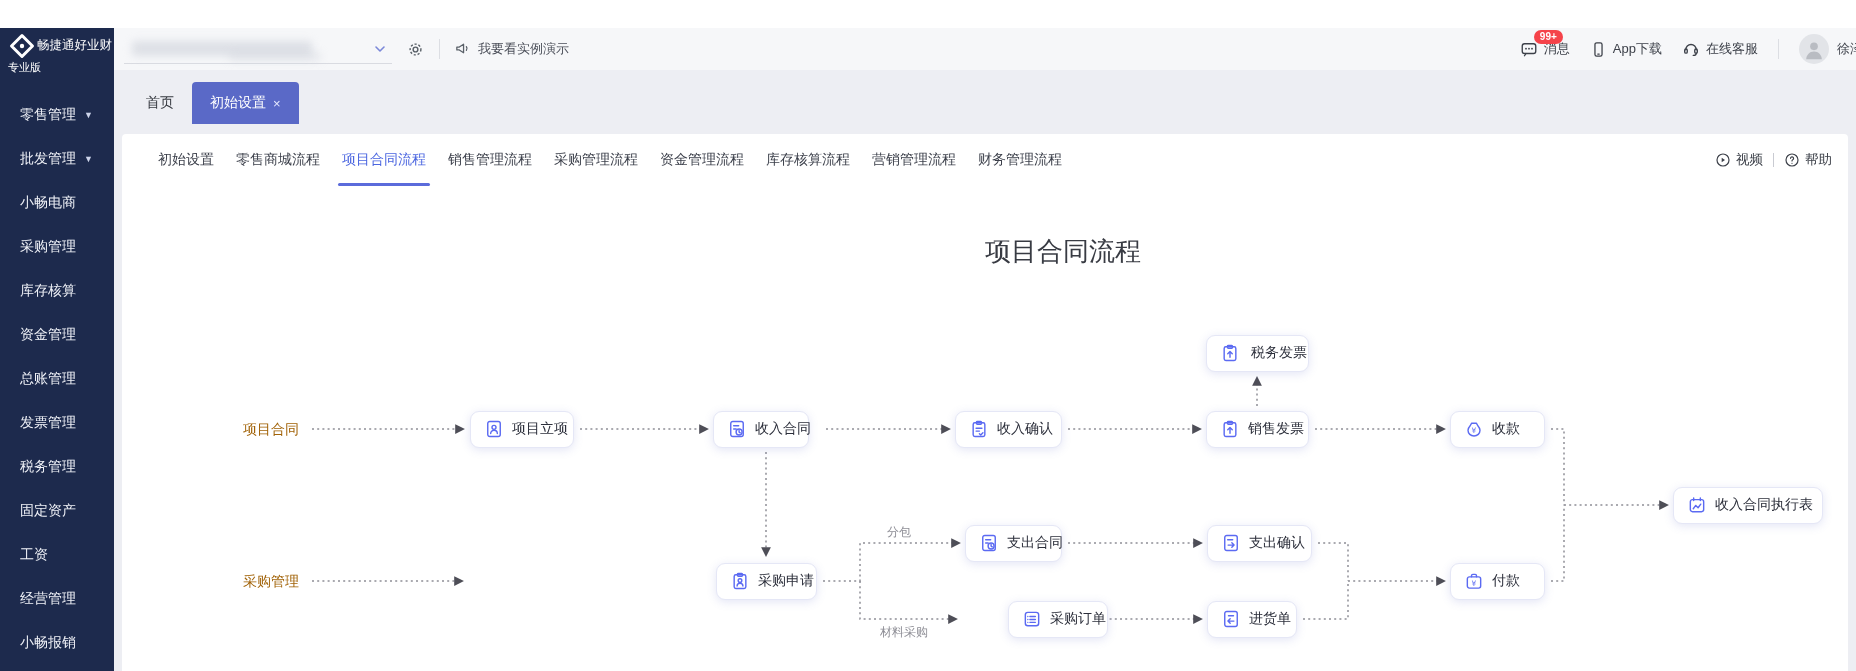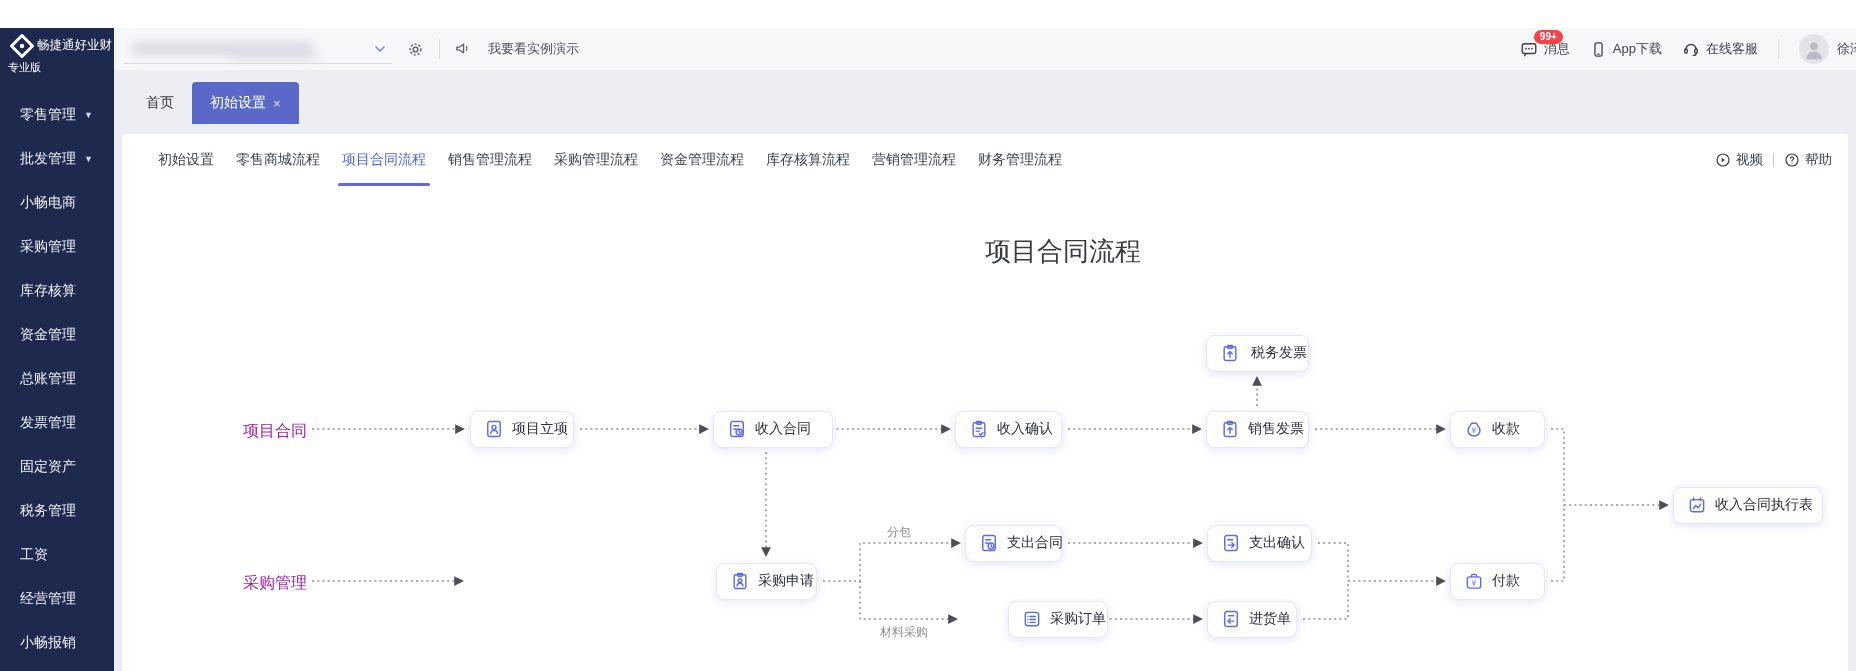--- a/index.html
+++ b/index.html
@@ -23,21 +23,21 @@
   
   .header { height:42px; background:#f6f7f9; display:flex; align-items:center; position:relative; padding-left:10px; overflow:hidden; }
   .account-box { width:268px; height:30px; border-bottom:1px solid #d9dbe1; position:relative; display:flex; align-items:center; }
   .blur-blob { background:#c9cdd6; opacity:.55; filter:blur(4px); border-radius:3px; }
   .blob1 { width:180px; height:15px; margin-left:8px; }
   .blob2 { position:absolute; left:105px; top:18px; width:92px; height:9px; opacity:.35; }
   .chevron-btn { position:absolute; right:4px; top:7px; cursor:pointer; }
   .hicon { display:inline-block; cursor:pointer; }
   .gear-btn { margin-left:14px; }
   .vdiv { width:1px; height:20px; background:#dcdee3; margin:0 14px; }
-  .announce { display:flex; align-items:flex-start; gap:17px; font-size:13px; color:#4a4e58; cursor:pointer; }
+  .announce { display:flex; align-items:flex-start; gap:7px; font-size:13px; color:#4a4e58; cursor:pointer; }
   .header-right { position:absolute; right:0; top:0; height:42px; display:flex; align-items:center; gap:20px; }
   .hr-item { display:flex; align-items:center; gap:6px; font-size:13px; color:#3c4049; cursor:pointer; position:relative; }
   .badge { position:absolute; top:-10px; left:14px; background:#f5434a; color:#fff; font-size:10px; line-height:14px; padding:0 6px; border-radius:8px; font-weight:bold; }
   .avatar { width:30px; height:30px; border-radius:50%; background:#e2e4e8; position:relative; overflow:hidden; flex-shrink:0; }
   .avatar svg { position:absolute; left:4px; top:5px; }
   .user-name { font-size:13px; color:#3c4049; width:19px; overflow:hidden; white-space:nowrap; }
 
   
   .tabstrip { height:54px; background:#edeef3; display:flex; align-items:flex-end; padding-left:14px; }
   .wtab { height:42px; min-width:62px; padding:0 18px; display:flex; align-items:center; justify-content:center; font-size:14px; color:#35383f; cursor:pointer; gap:7px; }
@@ -55,21 +55,21 @@
   .nav-underline { position:absolute; left:-4px; right:-4px; bottom:0; height:3.5px; background:#5b6bdb; border-radius:2px; }
   .nav-right { position:absolute; right:16px; top:0; height:52px; display:flex; align-items:center; gap:10px; font-size:13.5px; color:#3c4049; }
   .nav-right .nav-link { display:flex; align-items:center; gap:5px; cursor:pointer; }
   .nav-right .sep { width:1px; height:14px; background:#c9cbd2; }
 
   
   .diagram-title { position:absolute; left:941px; top:100px; transform:translateX(-50%); font-size:26px; color:#383b43; white-space:nowrap; }
   #diagram-svg { position:absolute; left:0; top:0; pointer-events:none; }
   .flow-node { position:absolute; height:37px; background:#fff; border:1px solid #e5e7f6; border-radius:9px; box-shadow:0 2px 10px rgba(100,110,200,.18); display:flex; align-items:center; padding-left:13px; gap:8px; font-size:14px; color:#2b2e3a; cursor:pointer; white-space:nowrap; }
   .node-icon { width:20px; height:20px; stroke:#5b6af2; fill:none; stroke-width:1.7; stroke-linecap:round; stroke-linejoin:round; flex-shrink:0; }
-  .row-label { position:absolute; font-size:16px; color:#a21caf; white-space:nowrap; }
+  .row-label { position:absolute; font-size:14px; color:#a16207; white-space:nowrap; }
   .branch-label { position:absolute; transform:translateX(-50%); font-size:12px; color:#8d8d95; white-space:nowrap; }
   .edge { stroke:#8e8e96; stroke-width:1.5; fill:none; stroke-dasharray:2 3.2; }
 </style>
 </head>
 <body>
 
 <svg width="0" height="0" style="position:absolute">
   <defs>
     <symbol id="icon-doc-person" viewBox="0 0 24 24">
       <rect x="4.5" y="3" width="15" height="18" rx="2.5"></rect>
@@ -164,24 +164,24 @@
           <div class="side-item">
             <span>资金管理</span>
           </div>
           <div class="side-item">
             <span>总账管理</span>
           </div>
           <div class="side-item">
             <span>发票管理</span>
           </div>
           <div class="side-item">
+            <span>税务管理</span>
+          </div>
+          <div class="side-item">
             <span>固定资产</span>
-          </div>
-          <div class="side-item">
-            <span>税务管理</span>
           </div>
           <div class="side-item">
             <span>工资</span>
           </div>
           <div class="side-item">
             <span>经营管理</span>
           </div>
           <div class="side-item">
             <span>小畅报销</span>
           </div>
@@ -343,21 +343,21 @@
               <div class="row-label" style="left: 121px; top: 287px;">项目合同</div>
               <div class="row-label" style="left: 121px; top: 439px;">采购管理</div>
               <div class="branch-label" style="left: 777px; top: 390px;">分包</div>
               <div class="branch-label" style="left: 782px; top: 490px;">材料采购</div>
               <div class="flow-node" style="left: 348px; top: 276.5px; width: 104px;">
                 <svg class="node-icon">
                   <use href="#icon-doc-person"></use>
                 </svg>
                 <span>项目立项</span>
               </div>
-              <div class="flow-node" style="left: 591px; top: 276.5px; width: 120px; text-align: right;">
+              <div class="flow-node" style="left: 591px; top: 276.5px; width: 96px; text-align: right;">
                 <svg class="node-icon">
                   <use href="#icon-doc-clock"></use>
                 </svg>
                 <span>收入合同</span>
               </div>
               <div class="flow-node" style="left: 833px; top: 276.5px; width: 107px;">
                 <svg class="node-icon">
                   <use href="#icon-clipboard-check"></use>
                 </svg>
                 <span>收入确认</span>

